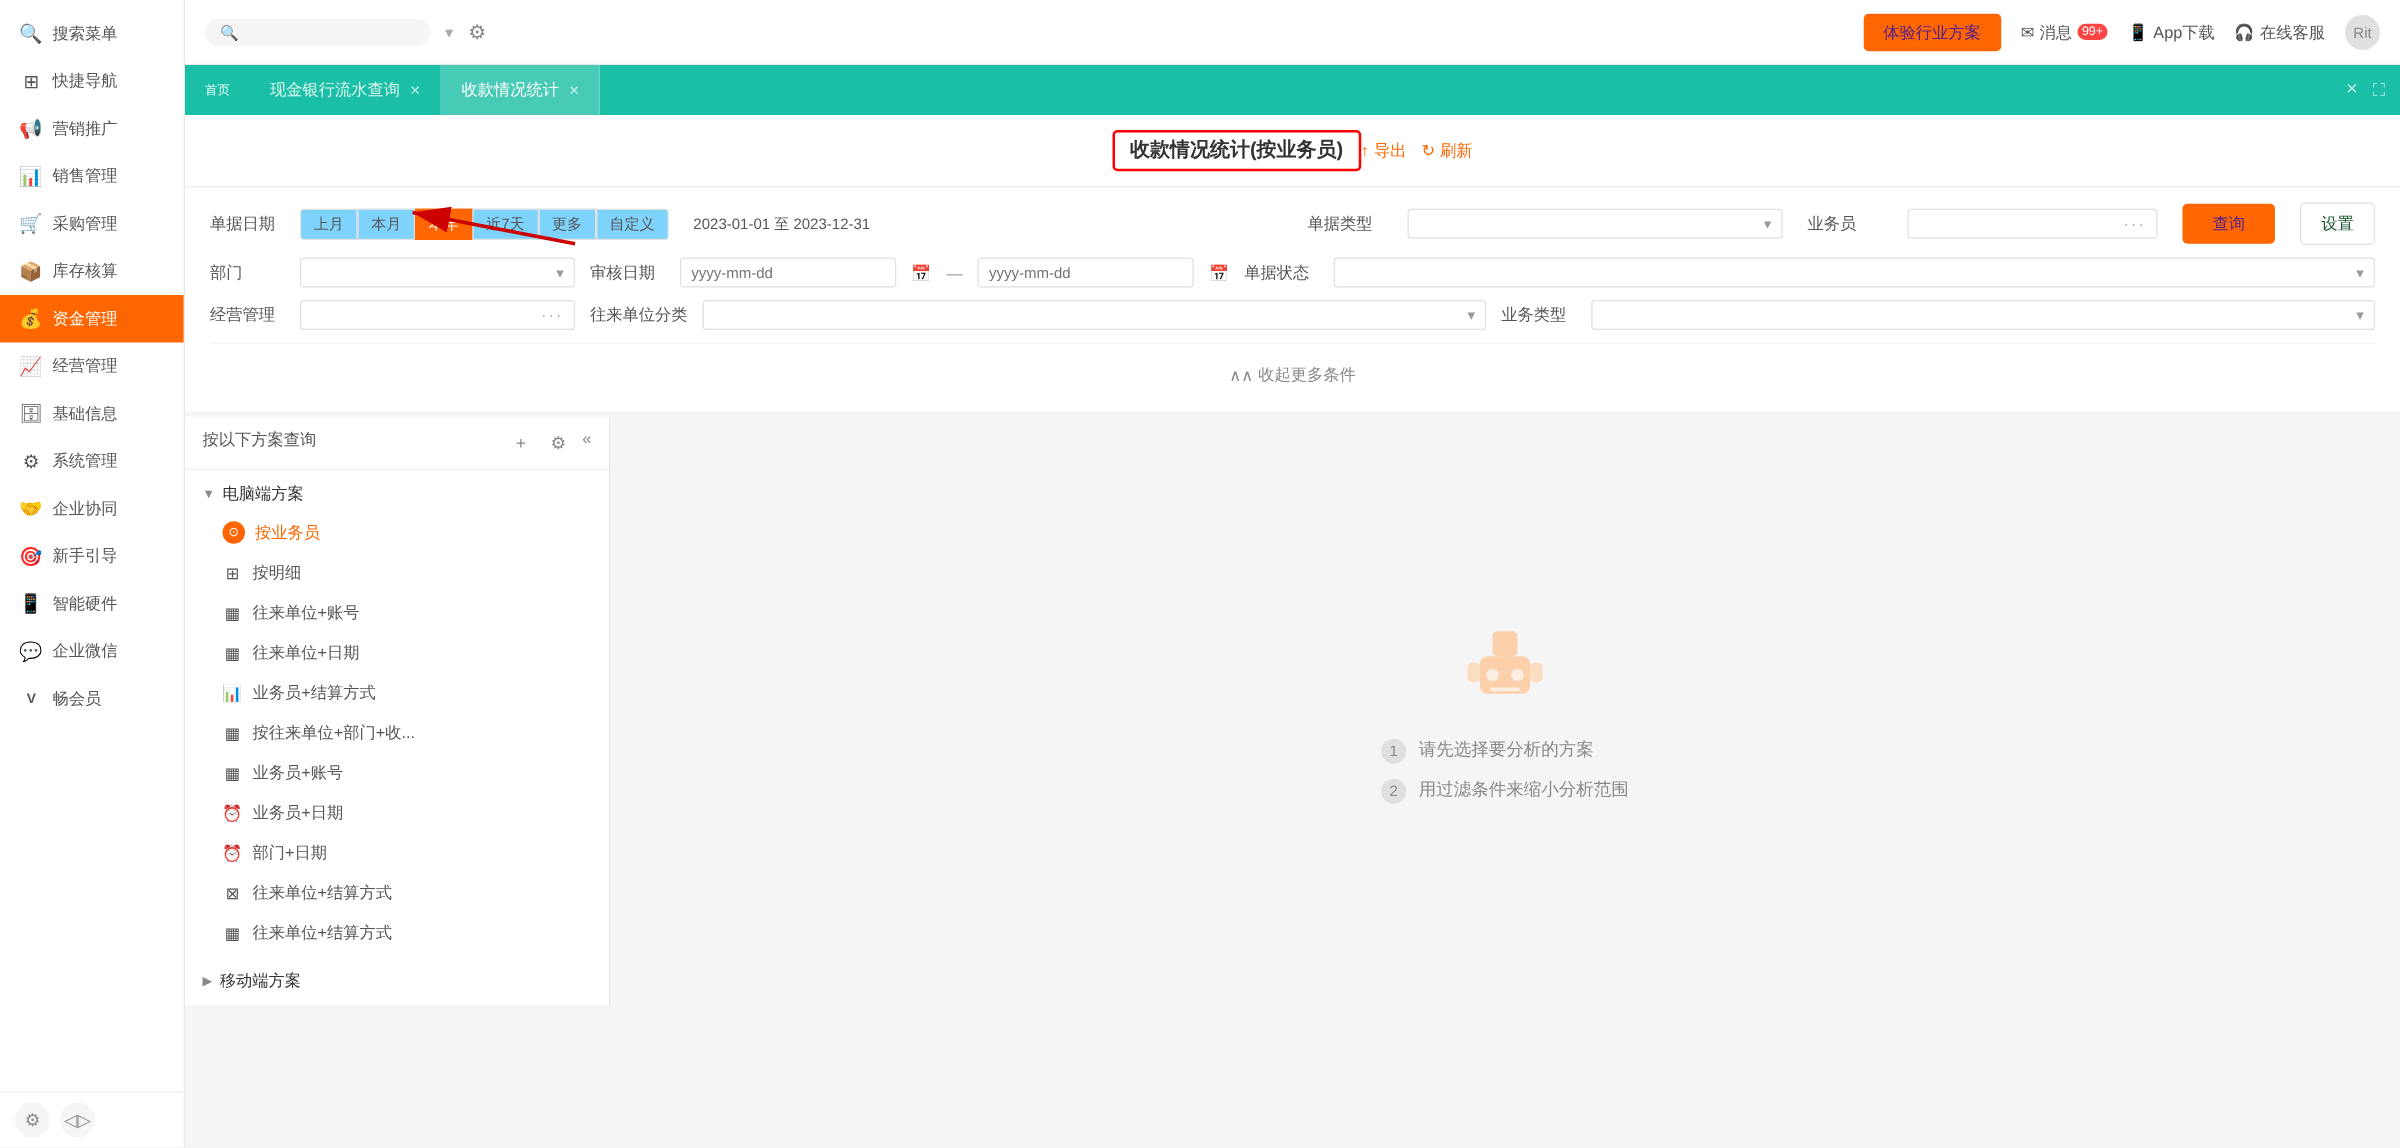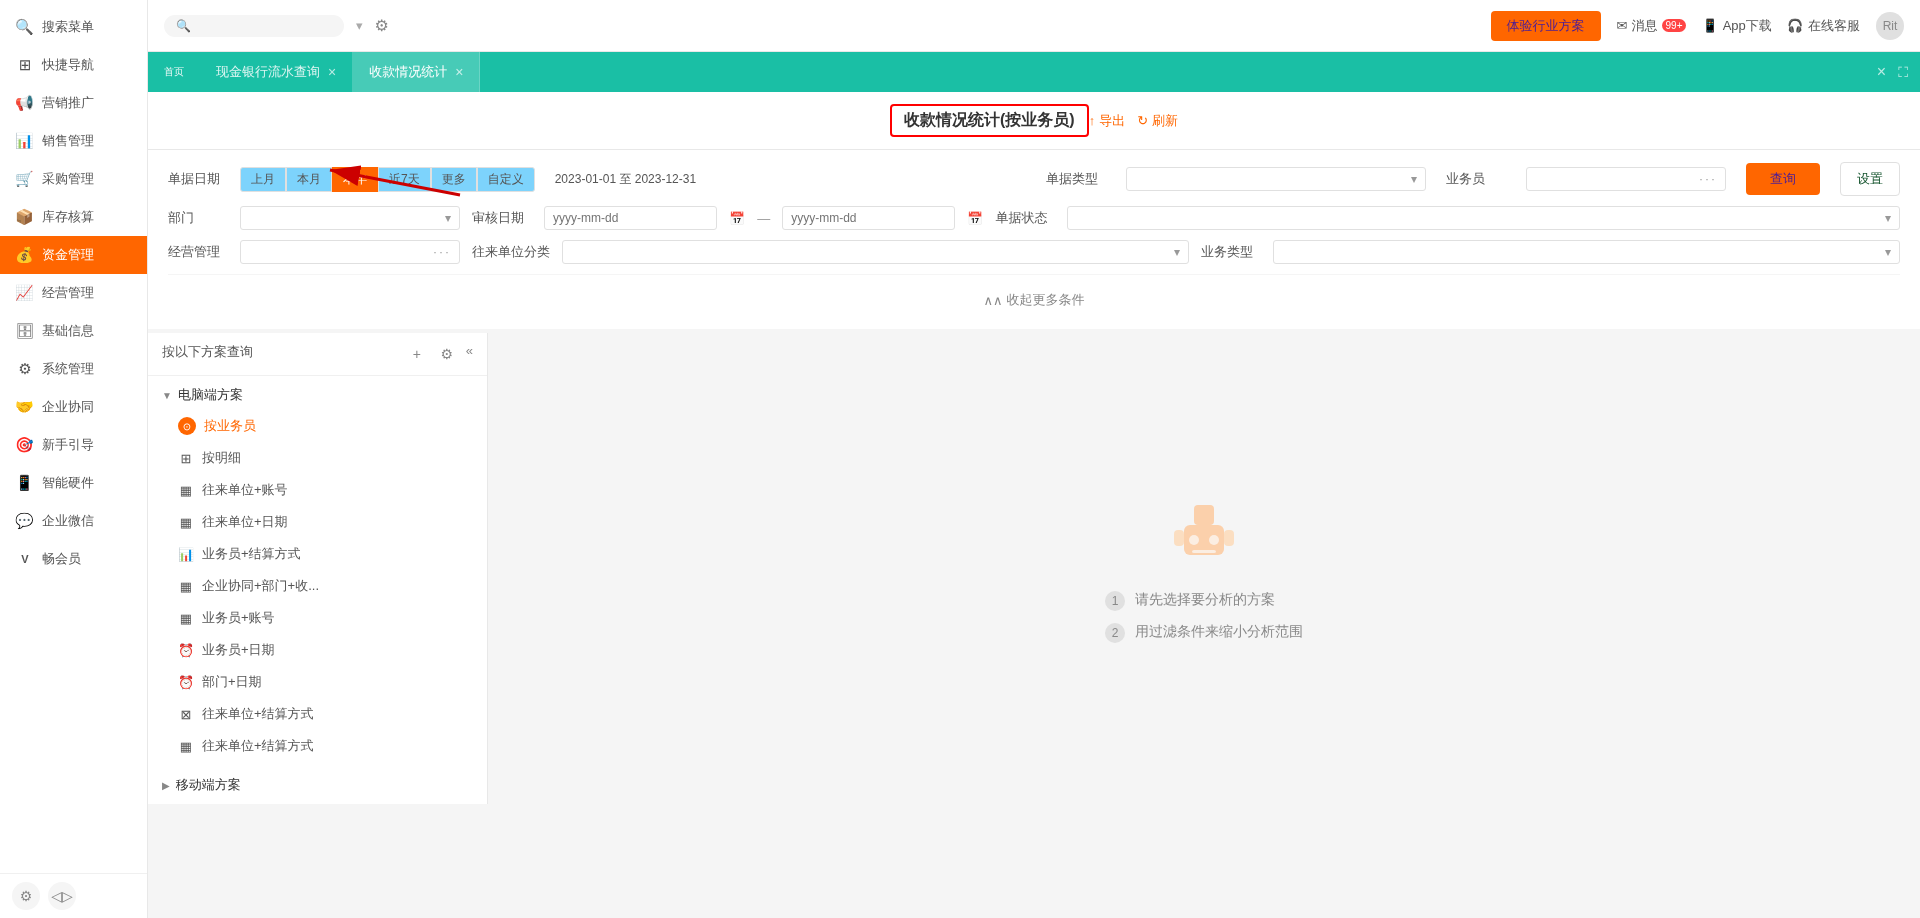--- a/index.html
+++ b/index.html
@@ -347,21 +347,21 @@
           <div class="scheme-item">
             <span class="scheme-item-icon">▦</span>
             <span>往来单位+日期</span>
           </div>
           <div class="scheme-item">
             <span class="scheme-item-icon">📊</span>
             <span>业务员+结算方式</span>
           </div>
           <div class="scheme-item">
             <span class="scheme-item-icon">▦</span>
-            <span>企业协同+部门+收...</span>
+            <span>按往来单位+部门+收...</span>
           </div>
           <div class="scheme-item">
             <span class="scheme-item-icon">▦</span>
             <span>业务员+账号</span>
           </div>
           <div class="scheme-item">
             <span class="scheme-item-icon">⏰</span>
             <span>业务员+日期</span>
           </div>
           <div class="scheme-item">

